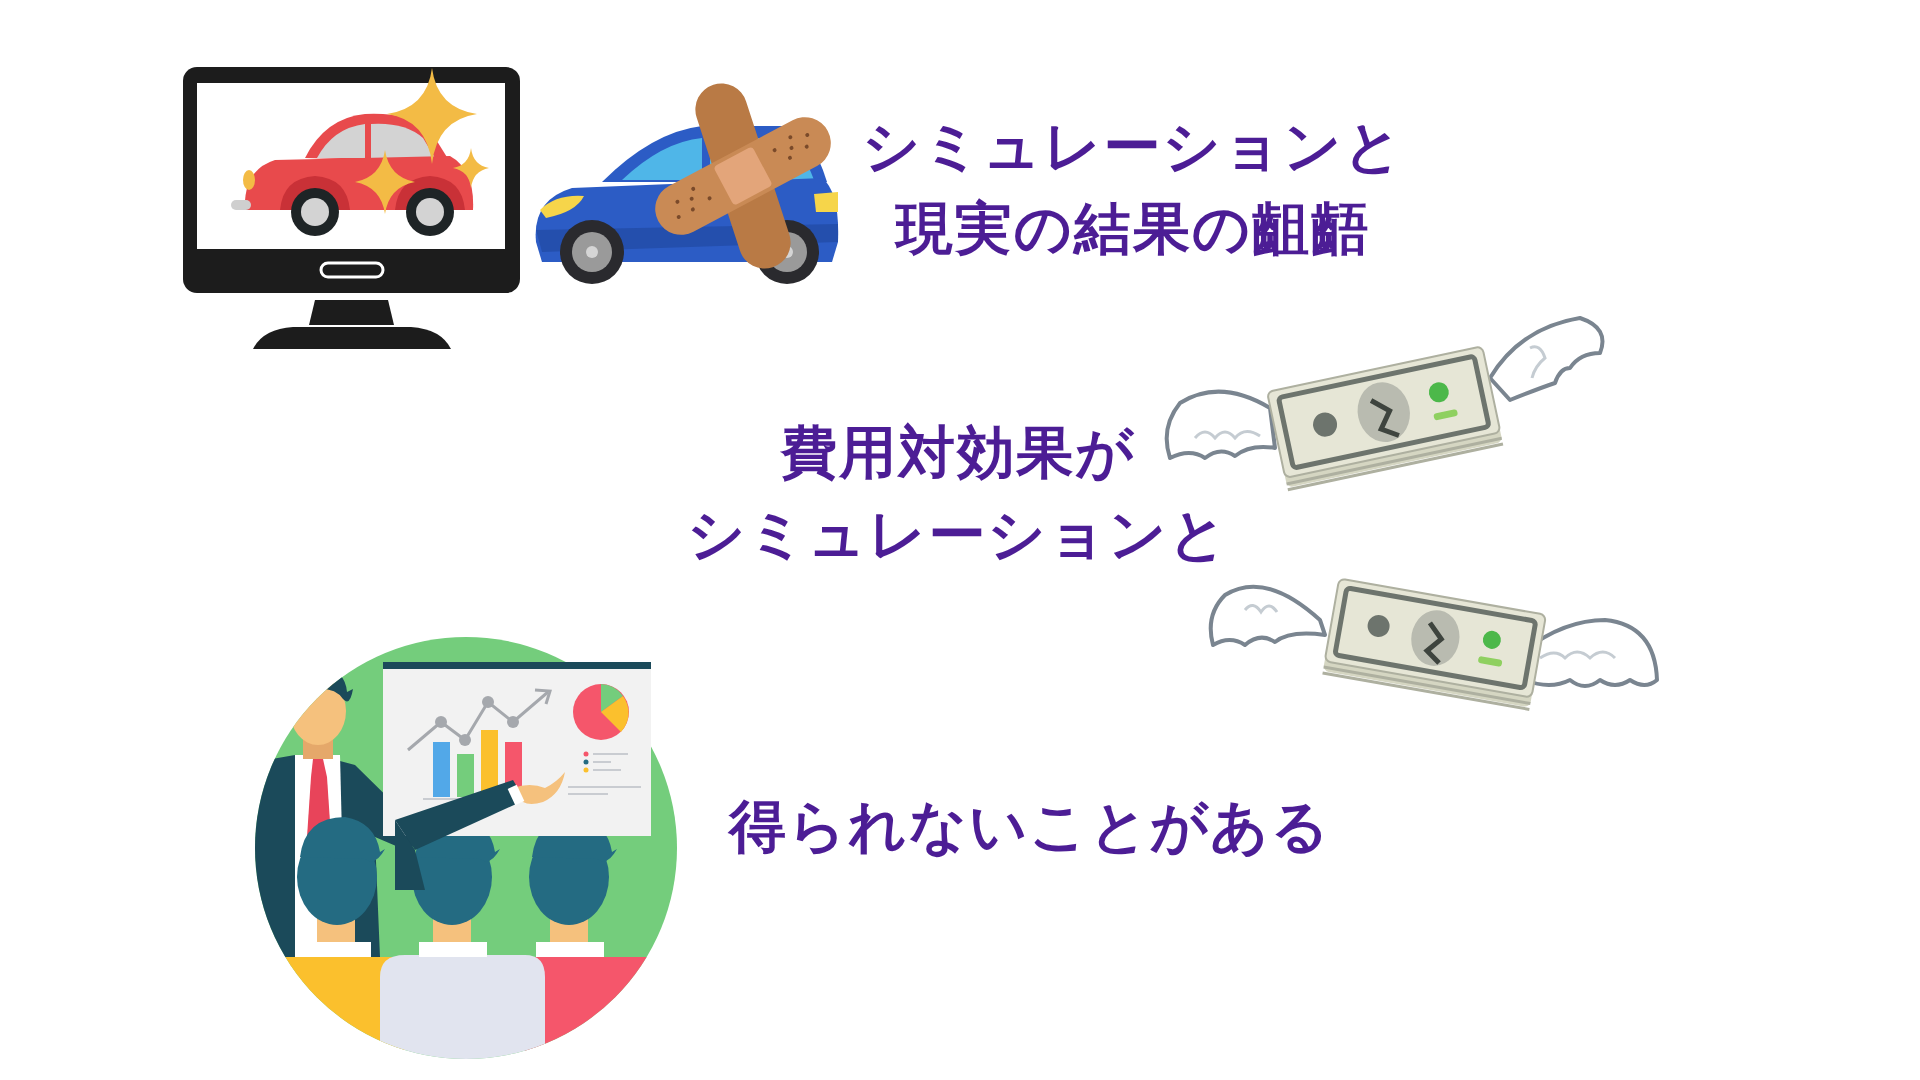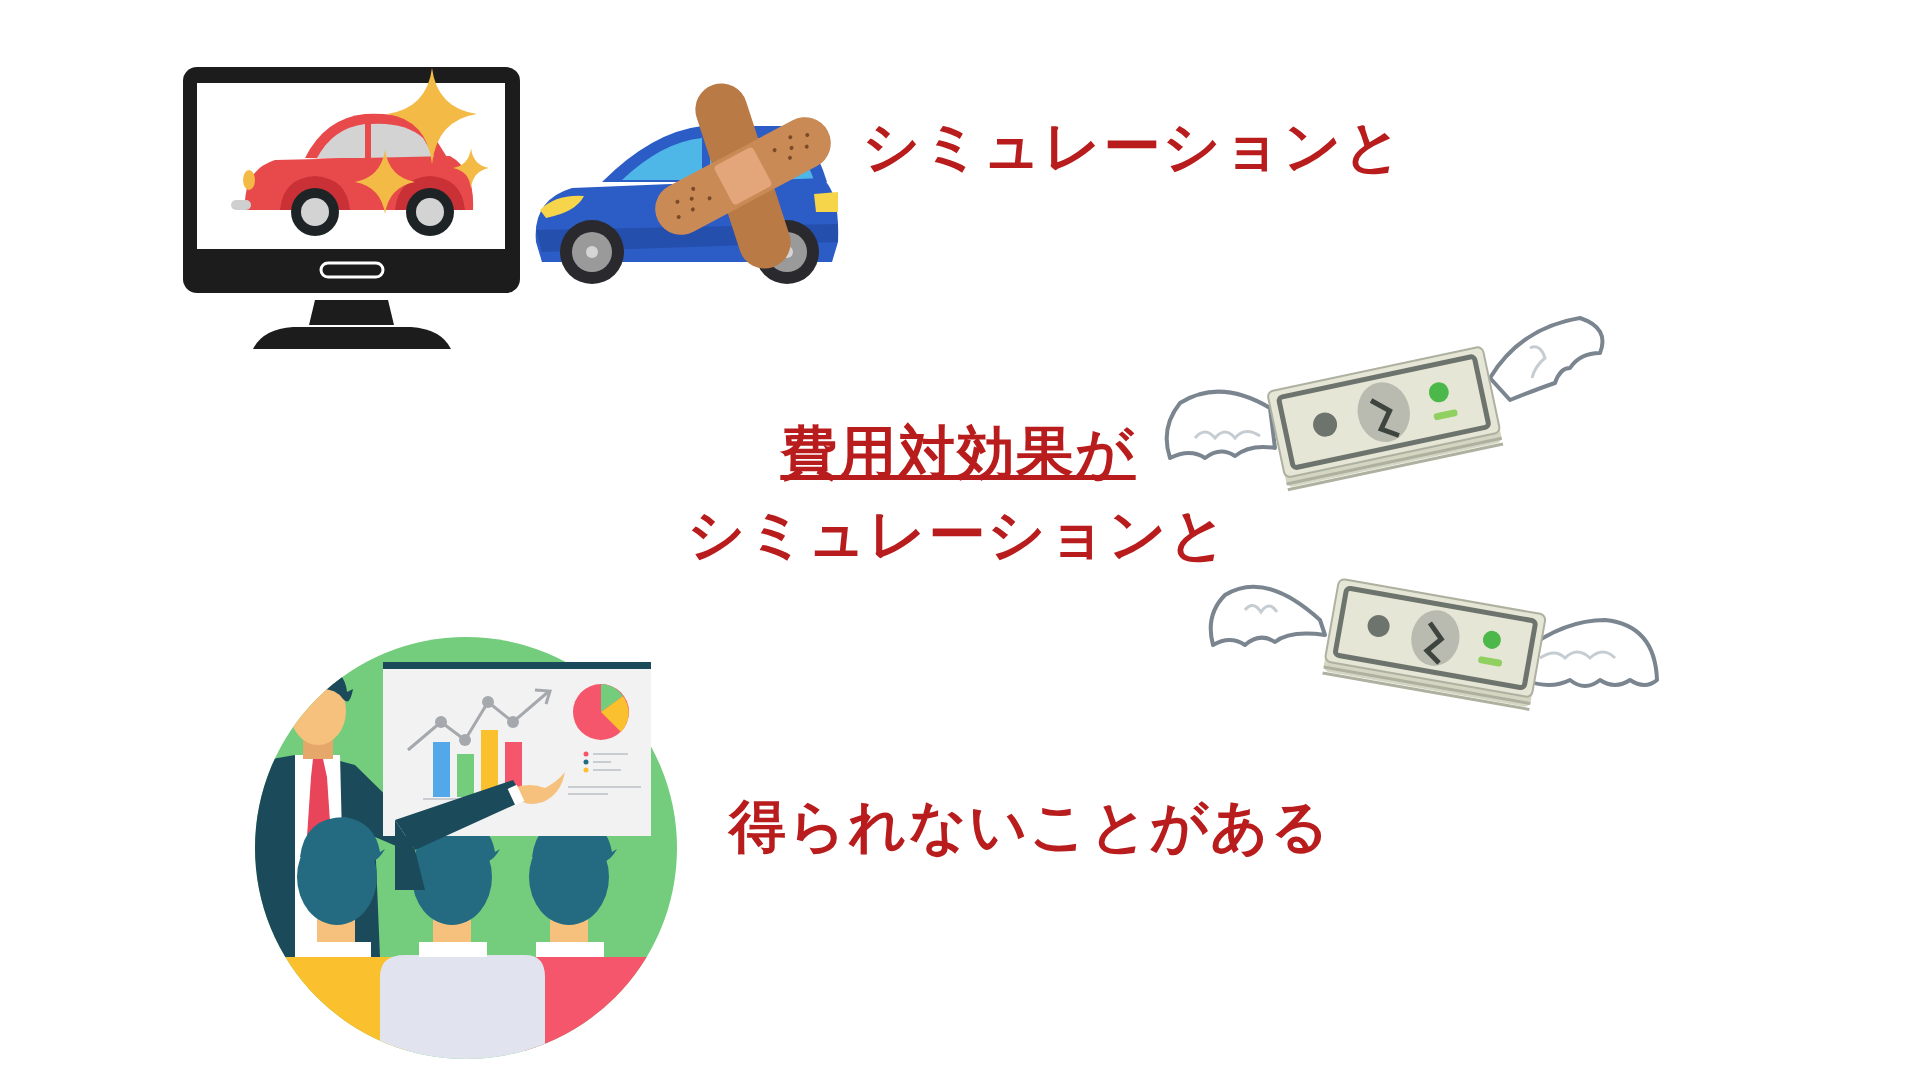--- a/index.html
+++ b/index.html
@@ -10,21 +10,21 @@
     body {
       width: 1920px;
       height: 1080px;
       position: relative;
       overflow: hidden;
       font-family: "DejaVu Sans", "Liberation Sans", sans-serif;
     }
     .abs { position: absolute; }
     .caption {
       position: absolute;
-      color: #b91c1c;
+      color: #4c1d95;
       font-weight: bold;
       font-size: 57px;
       line-height: 1;
       white-space: nowrap;
       text-align: center;
       letter-spacing: 2px;
     }
     .caption .line { display: block; }
     svg { display: block; overflow: visible; }
   </style>
@@ -128,20 +128,21 @@
         <circle cx="70" cy="4" r="2"></circle>
           <circle cx="56" cy="-2" r="2"></circle>
           <circle cx="76" cy="-6" r="2"></circle>
       </g>
     </g>
   </svg>
 </div>
 
 <div class="caption" style="left:848px; top:118px; width:570px;">
   <span class="line" style="height:62px;">シミュレーションと</span>
+  <span class="line" style="margin-top:20px;">現実の結果の齟齬</span>
 </div>
 
 <div class="abs" style="left:1160px; top:308px; width:450px; height:186px;">
   <svg width="450" height="186" viewBox="0 0 450 186">
 
     <path d="M110,100 Q60,70 20,95 Q0,120 10,150 Q30,140 45,150 Q60,138 75,148 Q90,136 115,140 Z" fill="#ffffff" stroke="#7a8590" stroke-width="4" stroke-linejoin="round"></path>
     <path d="M35,130 Q45,118 55,130 Q65,118 75,130 Q85,118 100,128" fill="none" stroke="#c5ccd2" stroke-width="3"></path>
 
     <path d="M330,70 Q360,20 420,10 Q450,20 440,45 Q420,45 410,60 Q400,60 395,75 Q380,80 350,92 Z" fill="#ffffff" stroke="#7a8590" stroke-width="4" stroke-linejoin="round"></path>
     <path d="M370,40 Q380,35 385,50 Q375,58 372,70" fill="none" stroke="#c5ccd2" stroke-width="3"></path>
@@ -179,21 +180,21 @@
       <path d="M-8,-16 L6,-2 L-6,12 L8,22" fill="none" stroke="#3e443e" stroke-width="5"></path>
       <circle cx="56" cy="-10" r="9" fill="#4cb84a"></circle>
       <rect x="46" y="8" width="24" height="7" rx="3" fill="#8fd060"></rect>
       <line x1="-105" y1="52" x2="105" y2="52" stroke="#aeb0a0" stroke-width="3"></line>
       <line x1="-105" y1="46" x2="105" y2="46" stroke="#aeb0a0" stroke-width="3"></line>
     </g>
   </svg>
 </div>
 
 <div class="caption" style="left:658px; top:424px; width:600px;">
-  <span class="line" style="height:62px;text-decoration:underline;">費用対効果が</span>
+  <span class="line" style="height:62px;">費用対効果が</span>
   <span class="line" style="margin-top:20px;">シミュレーションと</span>
 </div>
 
 <div class="abs" style="left:255px; top:637px; width:422px; height:422px;">
   <svg width="422" height="422" viewBox="0 0 422 422">
     <defs>
       <clipPath id="circ">
         <circle cx="211" cy="211" r="211"></circle>
       </clipPath>
     </defs>

